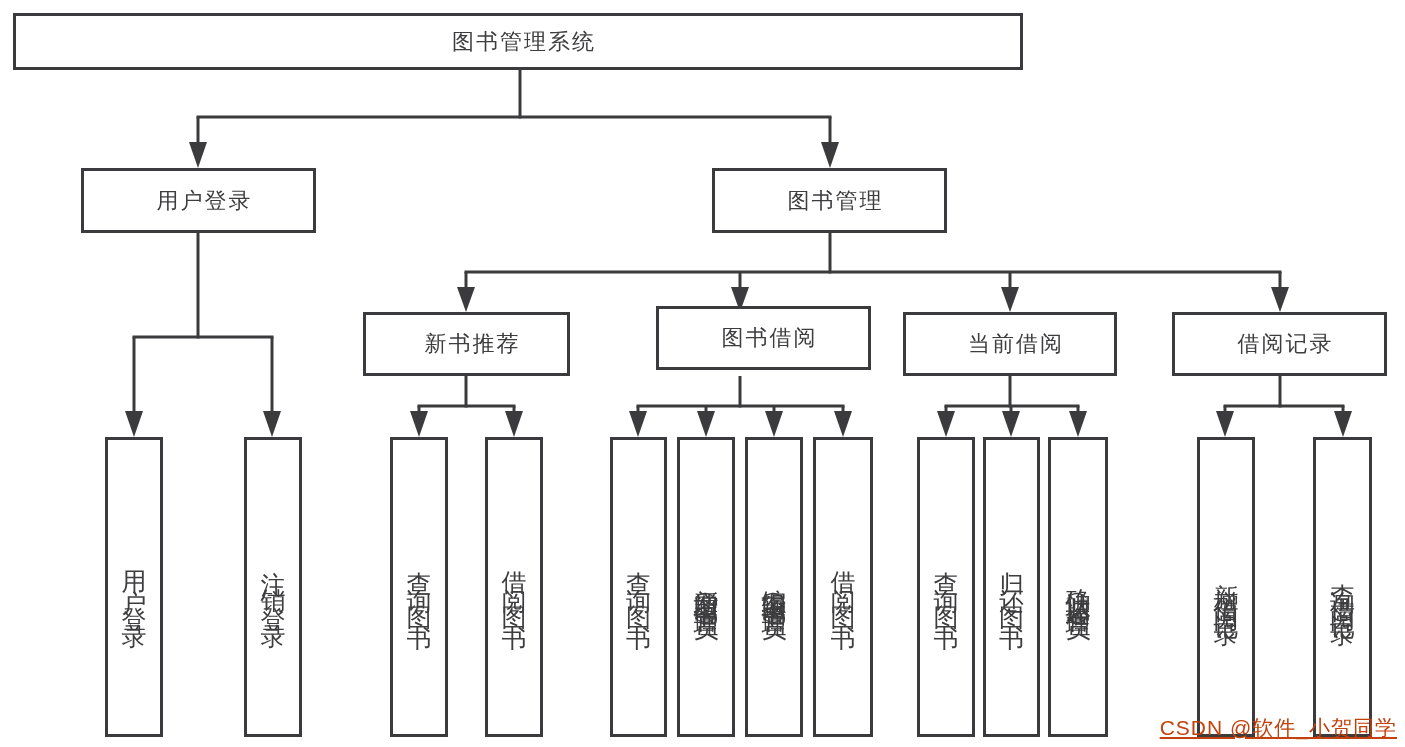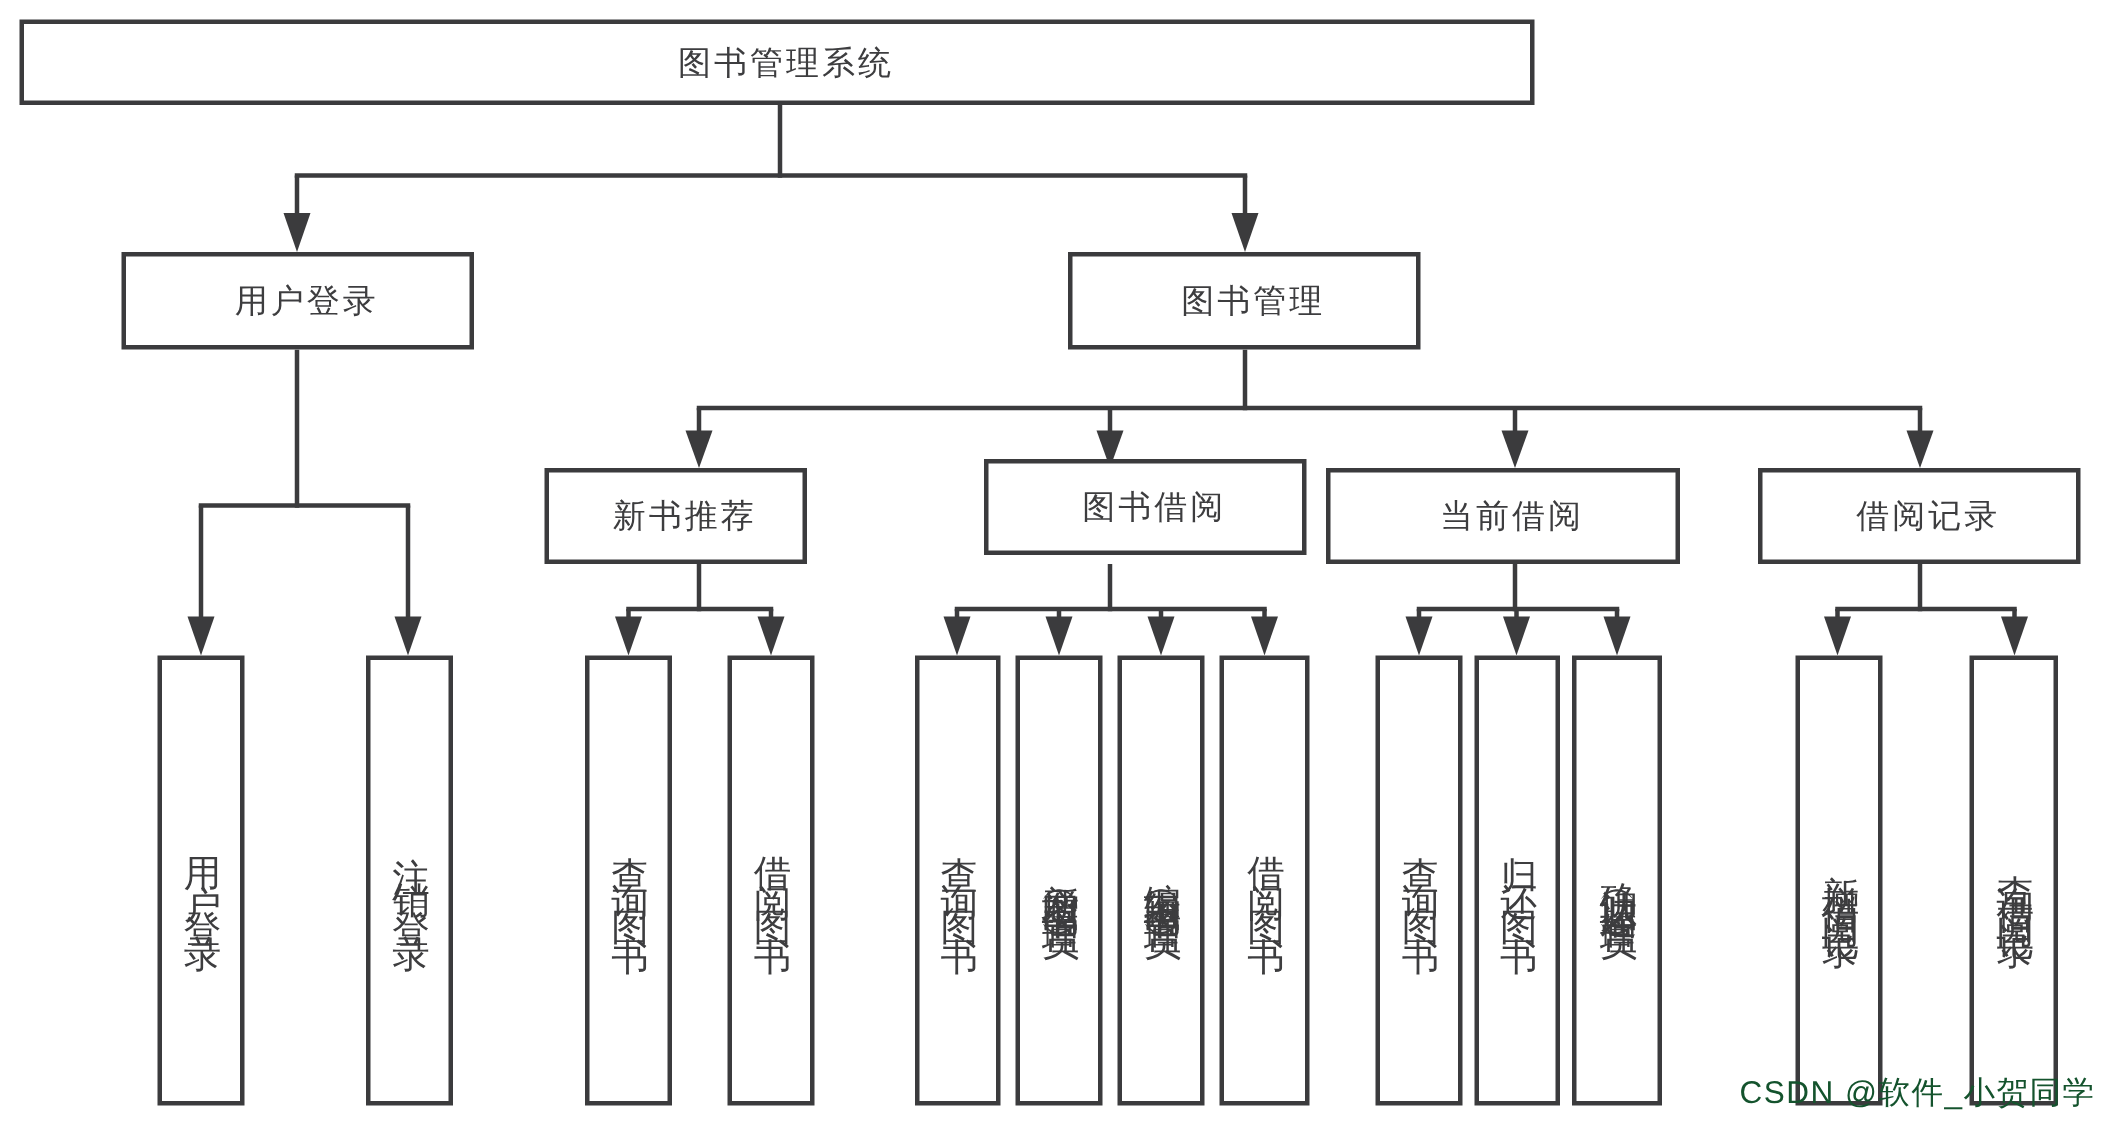--- a/index.html
+++ b/index.html
@@ -25,23 +25,23 @@
     display: flex;
     align-items: center;
     justify-content: center;
     color: #3d3d3f;
     z-index: 2;
   }
   .hnode { font-size: 22px; letter-spacing: 2px; padding-left: 12px; }
   .root  { left: 13px;   top: 13px;  width: 1010px; height: 57px; }
   .l2a   { left: 81px;   top: 168px; width: 235px;  height: 65px; }
   .l2b   { left: 712px;  top: 168px; width: 235px;  height: 65px; justify-content: center; }
-  .l3a   { left: 363px;  top: 312px; width: 175px;  height: 64px; }
+  .l3a   { left: 363px;  top: 312px; width: 207px;  height: 64px; }
   .l3b   { left: 632px;  top: 306px; width: 215px;  height: 64px; margin-left: 24px; }
-  .l3c   { left: 884px;  top: 312px; width: 236px;  height: 64px; }
+  .l3c   { left: 903px;  top: 312px; width: 214px;  height: 64px; }
   .l3d   { left: 1172px; top: 312px; width: 215px;  height: 64px; }
   .leaf  { top: 437px; height: 300px; font-size: 25px; }
   .leaf span {
     writing-mode: vertical-rl;
     text-orientation: mixed;
     line-height: 1;
     white-space: nowrap;
   }
   .ls4 span { letter-spacing: 18px; }
   .ls6 span { letter-spacing: 8px;  }
@@ -57,23 +57,24 @@
   .d1 { left: 917px;  width: 58px; }
   .d2 { left: 983px;  width: 57px; }
   .d3 { left: 1048px; width: 60px; }
   .e1 { left: 1197px; width: 58px; }
   .e2 { left: 1313px; width: 59px; }
   .watermark {
     position: absolute;
     right: 8px;
     bottom: 5px;
     font-size: 21px;
-    color: #14532d;
+    color: #c2410c;
     letter-spacing: 1px;
     z-index: 3;
+    text-decoration: underline;
   }
 </style>
 </head>
 <body>
 
 <div id="stage">
 
   <svg id="connectors" viewBox="0 0 1405 747" xmlns="http://www.w3.org/2000/svg">
     <g stroke="#3b3b3d" stroke-width="3" fill="none">
 

